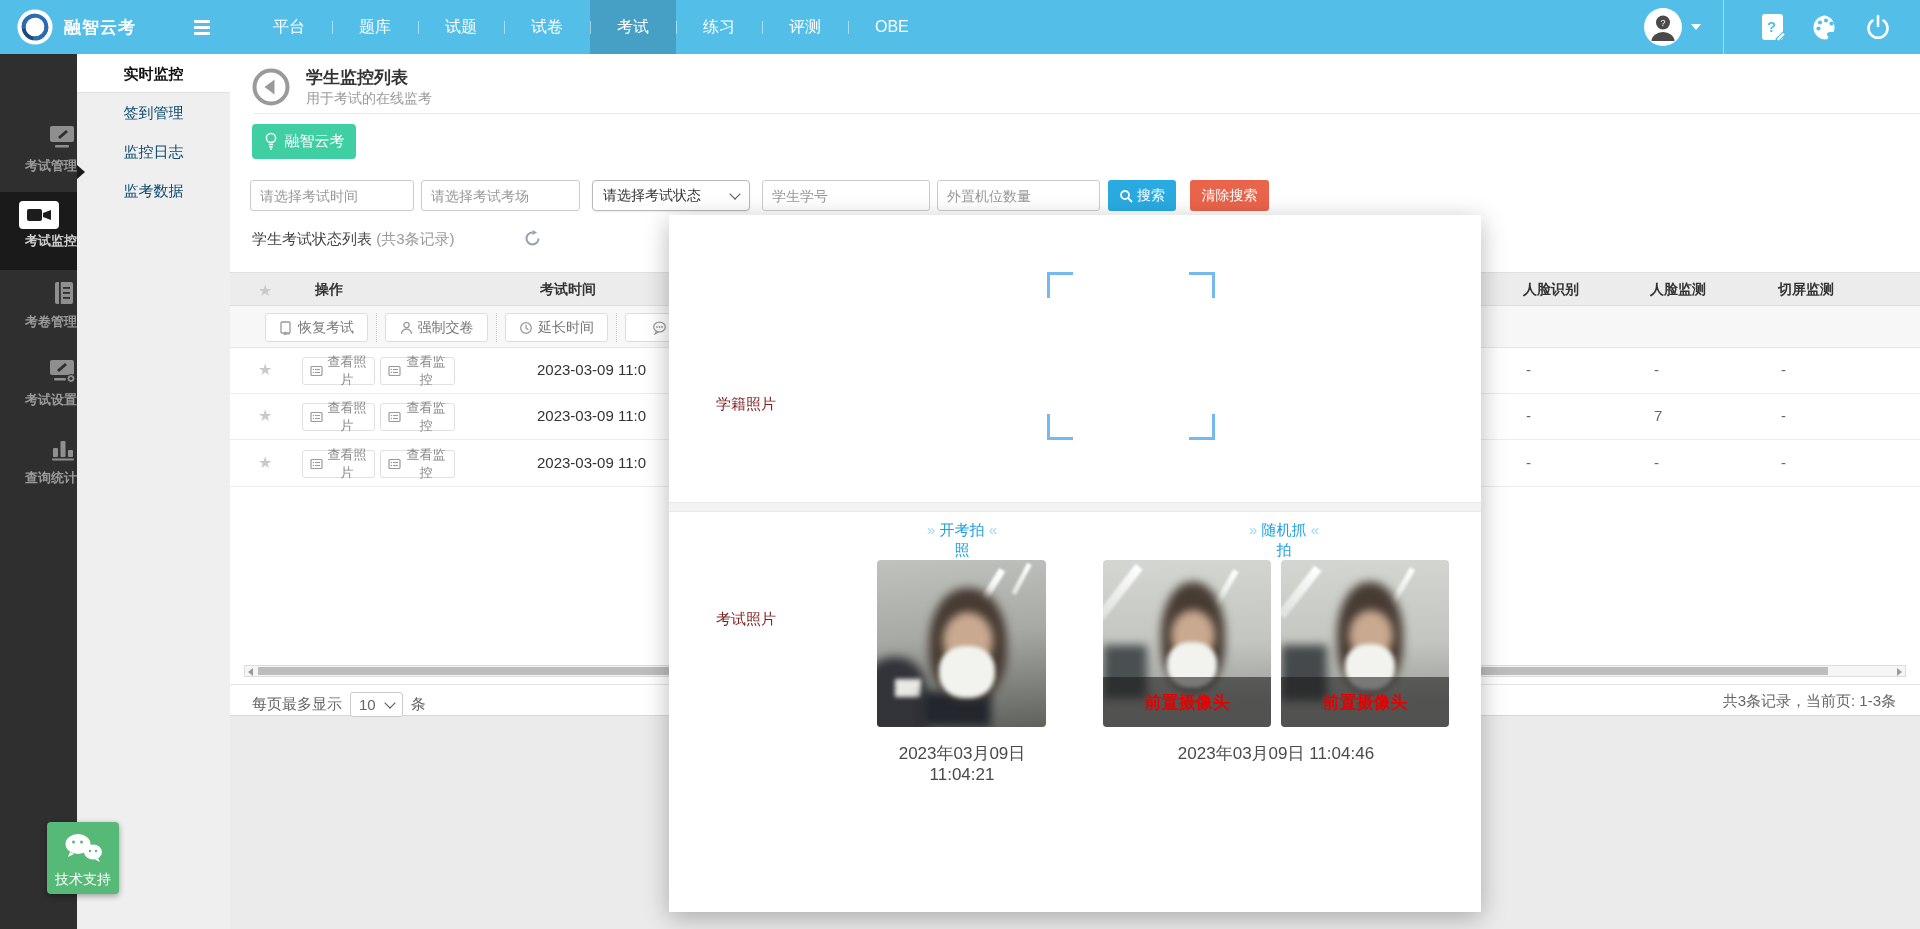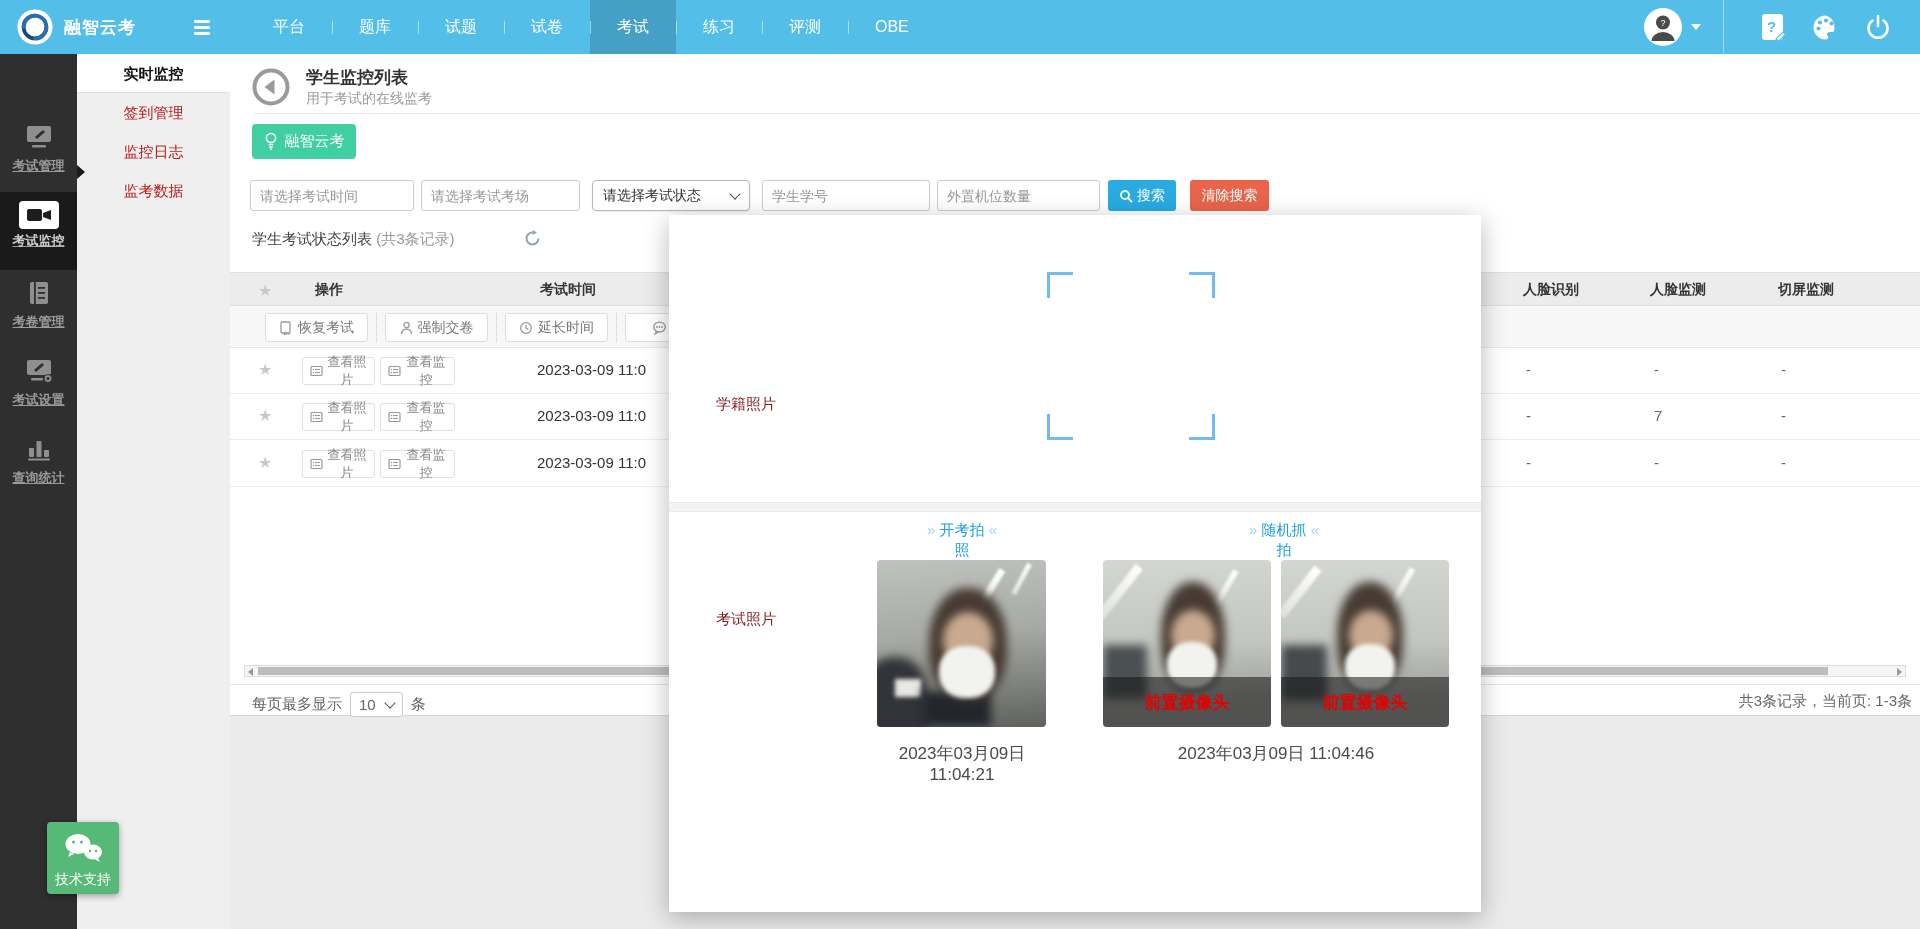--- a/index.html
+++ b/index.html
@@ -17,31 +17,31 @@
   .nav-item + .nav-item::before { content:""; position:absolute; left:0; top:21px; height:13px; width:1px; background:rgba(255,255,255,.5); }
   .nav-item.active { background:#469fc4; }
   .nav-right { margin-left:auto; display:flex; align-items:center; padding-right:16px; }
   .avatar-wrap { display:flex; align-items:center; gap:9px; cursor:pointer; }
   .caret-down { width:0; height:0; border-left:5px solid transparent; border-right:5px solid transparent; border-top:6px solid #fff; }
   .nav-divider { width:1px; height:54px; background:rgba(255,255,255,.45); margin:0 24px 0 22px; }
   .nav-icon-btn { margin:0 13px; cursor:pointer; display:flex; align-items:center; }
 
   
   .side { position:absolute; left:0; top:54px; width:77px; height:875px; background:#2f2f2f; z-index:4; }
-  .side-item { position:absolute; left:0; width:77px; height:78px; text-align:center; color:#9a9a9a; cursor:pointer;text-decoration:underline; }
+  .side-item { position:absolute; left:0; width:77px; height:78px; text-align:right; color:#9a9a9a; cursor:pointer; }
   .side-item .s-icon { margin-top:10px; display:inline-block; }
   .side-item .s-lbl { display:block; font-size:13px; font-weight:bold; margin-top:3px; }
   .side-item.active { background:#1a1a1a; }
   .side-item.active .chip { width:40px; height:28px; background:#fff; border-radius:4px; margin:9px auto 0; display:flex; align-items:center; justify-content:center; }
   .side-item.active .s-lbl { color:#cfcfcf; }
   .side-arrow { position:absolute; left:77px; top:165px; width:0; height:0; border-top:7px solid transparent; border-bottom:7px solid transparent; border-left:8px solid #1a1a1a; z-index:5; }
 
   
   .subside { position:absolute; left:77px; top:54px; width:153px; height:875px; background:#efefef; z-index:3; }
-  .sub-item { height:39px; line-height:39px; text-align:center; font-size:15px; color:#b91c1c; cursor:pointer; }
+  .sub-item { height:39px; line-height:39px; text-align:center; font-size:15px; color:#0c4a6e; cursor:pointer; }
   .sub-item.active { background:#fff; color:#111; font-weight:bold; border-bottom:1px solid #e0e0e0; }
 
   
   .content { position:absolute; left:230px; top:54px; width:1690px; height:662px; background:#fff; border-bottom:1px solid #d8d8d8; }
   .back-btn { position:absolute; left:22px; top:14px; width:38px; height:38px; cursor:pointer; }
   .pg-title { position:absolute; left:76px; top:12px; font-size:17px; font-weight:bold; color:#333; }
   .pg-sub { position:absolute; left:76px; top:36px; font-size:14px; color:#9a9a9a; }
   .hdr-divider { position:absolute; left:24px; right:0; top:59px; height:1px; background:#e8e8e8; }
   .tips-btn { position:absolute; left:22px; top:70px; width:104px; height:35px; background:#3fcfa3; border:none; border-radius:4px; color:#fff; font-size:15px; display:flex; align-items:center; justify-content:center; gap:7px; cursor:pointer; }
 
@@ -71,21 +71,21 @@
   .hscroll { position:absolute; left:14px; top:611px; width:1662px; height:12px; background:#f5f5f5; border:1px solid #ddd; }
   .hs-thumb { position:absolute; left:13px; top:1px; height:8px; width:1570px; background:#bdbdbd; cursor:pointer; }
   .hs-arrow { position:absolute; top:2px; width:0; height:0; cursor:pointer; }
   .hs-left { left:3px; border-top:4px solid transparent; border-bottom:4px solid transparent; border-right:5px solid #9a9a9a; }
   .hs-right { right:3px; border-top:4px solid transparent; border-bottom:4px solid transparent; border-left:5px solid #9a9a9a; }
 
   .pagination { position:absolute; left:0; top:630px; width:1690px; height:32px; border-top:1px solid #e5e5e5; font-size:15px; color:#666; }
   .pp-left { position:absolute; left:22px; top:7px; display:flex; align-items:center; gap:8px; }
   .pp-select { border:1px solid #ccc; border-radius:3px; height:25px; display:flex; align-items:center; gap:10px; padding:0 8px; cursor:pointer; background:#fff; }
   .pp-select .chev { margin-top:-3px; }
-  .pp-summary { position:absolute; right:8px; top:7px;margin-left:24px; }
+  .pp-summary { position:absolute; right:24px; top:7px;margin-left:24px; }
 
   
   .support-btn { position:absolute; left:47px; top:822px; width:72px; height:72px; background:#57b977; border-radius:4px; z-index:12; color:#fff; text-align:center; cursor:pointer; box-shadow:0 2px 6px rgba(0,0,0,.35); }
   .support-btn .sp-lbl { display:block; font-size:14px; margin-top:3px; }
 
   
   .modal { position:absolute; left:669px; top:215px; width:812px; height:697px; background:#fff; box-shadow:0 6px 24px rgba(0,0,0,.28); z-index:10; }
   .modal-hd { position:absolute; left:0; top:0; width:812px; height:43px; border-bottom:1px solid #e8e8e8; }
   .modal-title { position:absolute; left:18px; top:12px; font-size:16px; color:#333; }
   .modal-close { position:absolute; right:14px; top:4px; font-size:27px; font-weight:300; color:#b5b5b5; cursor:pointer; line-height:36px; }

